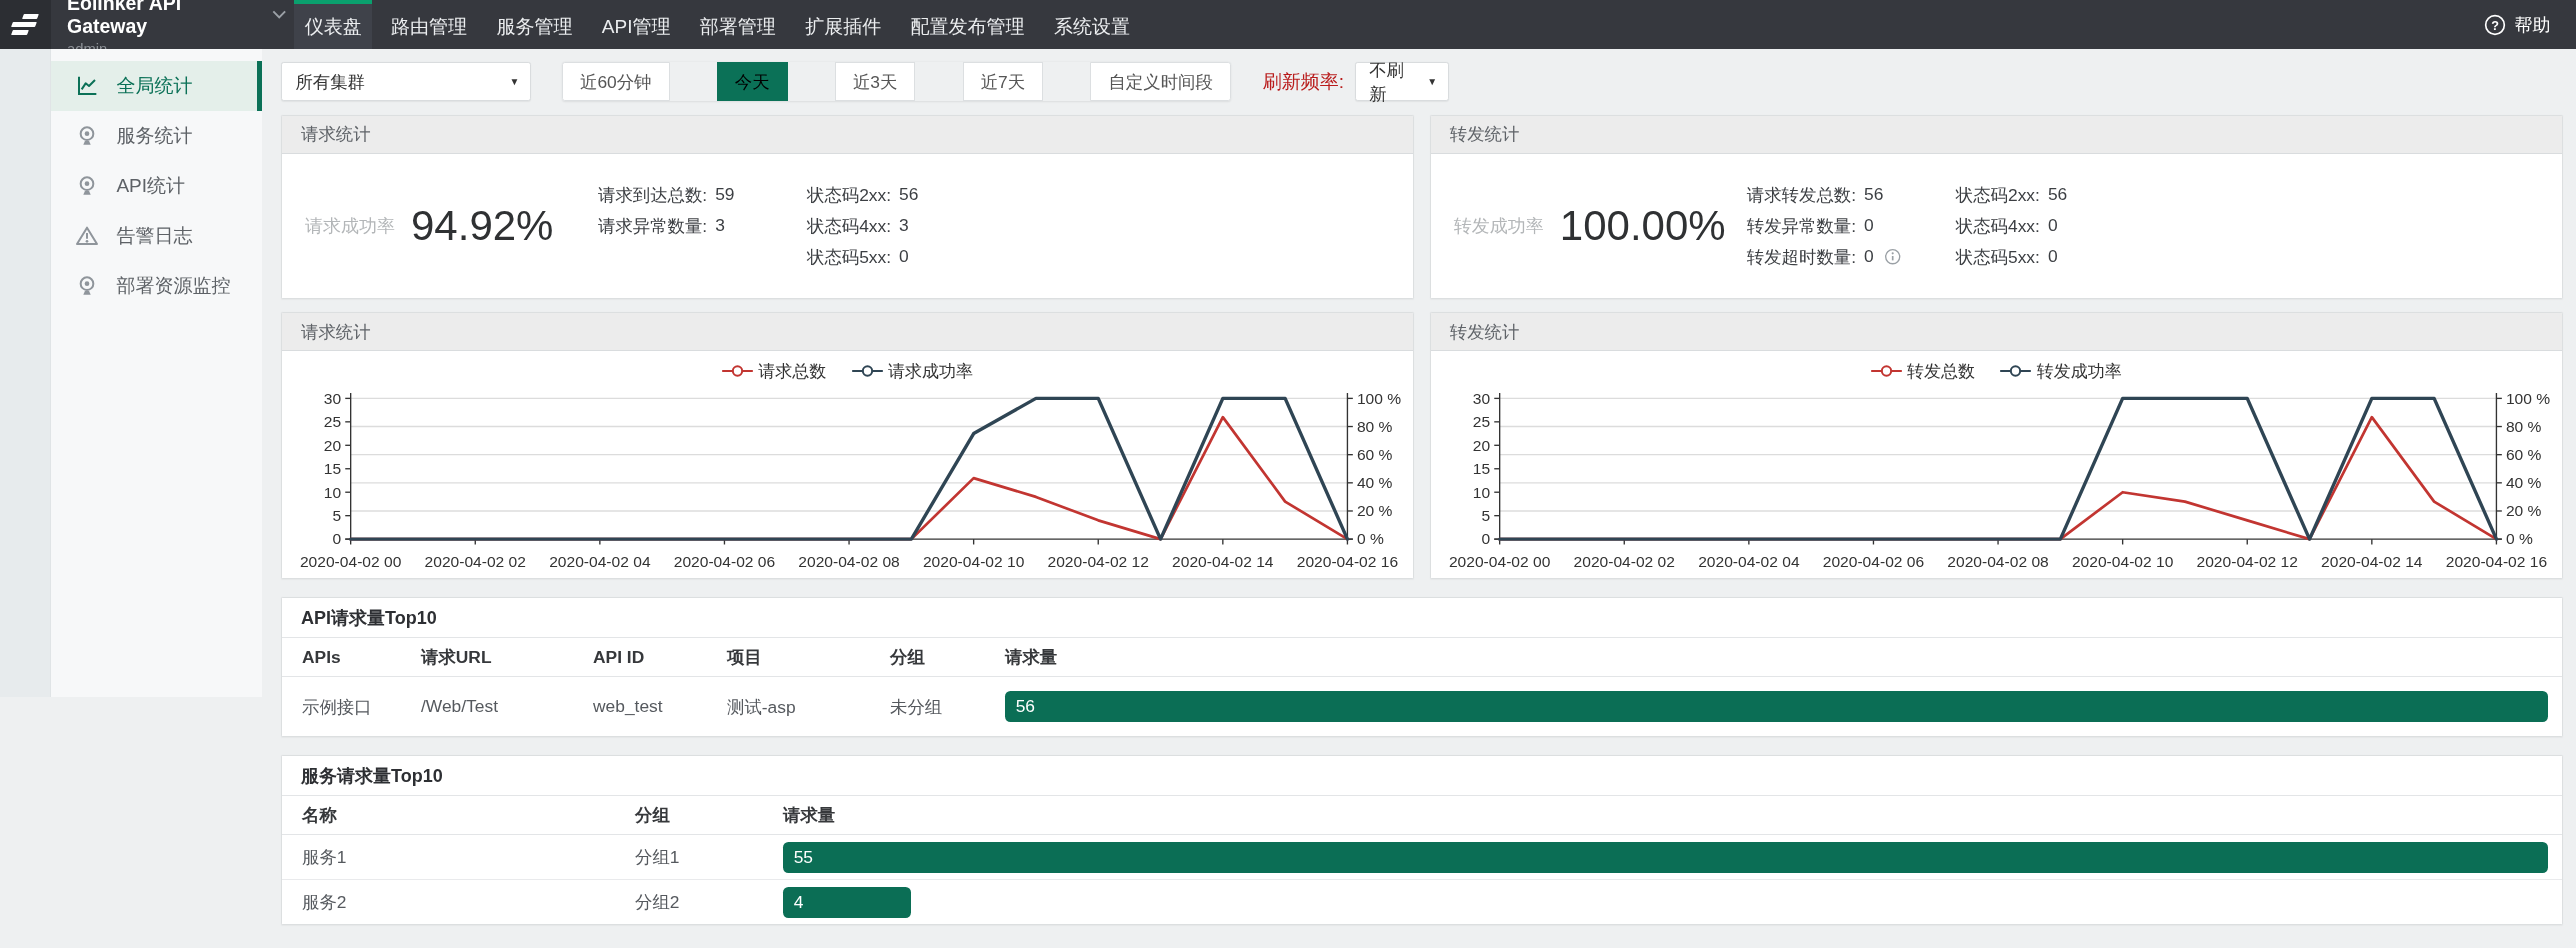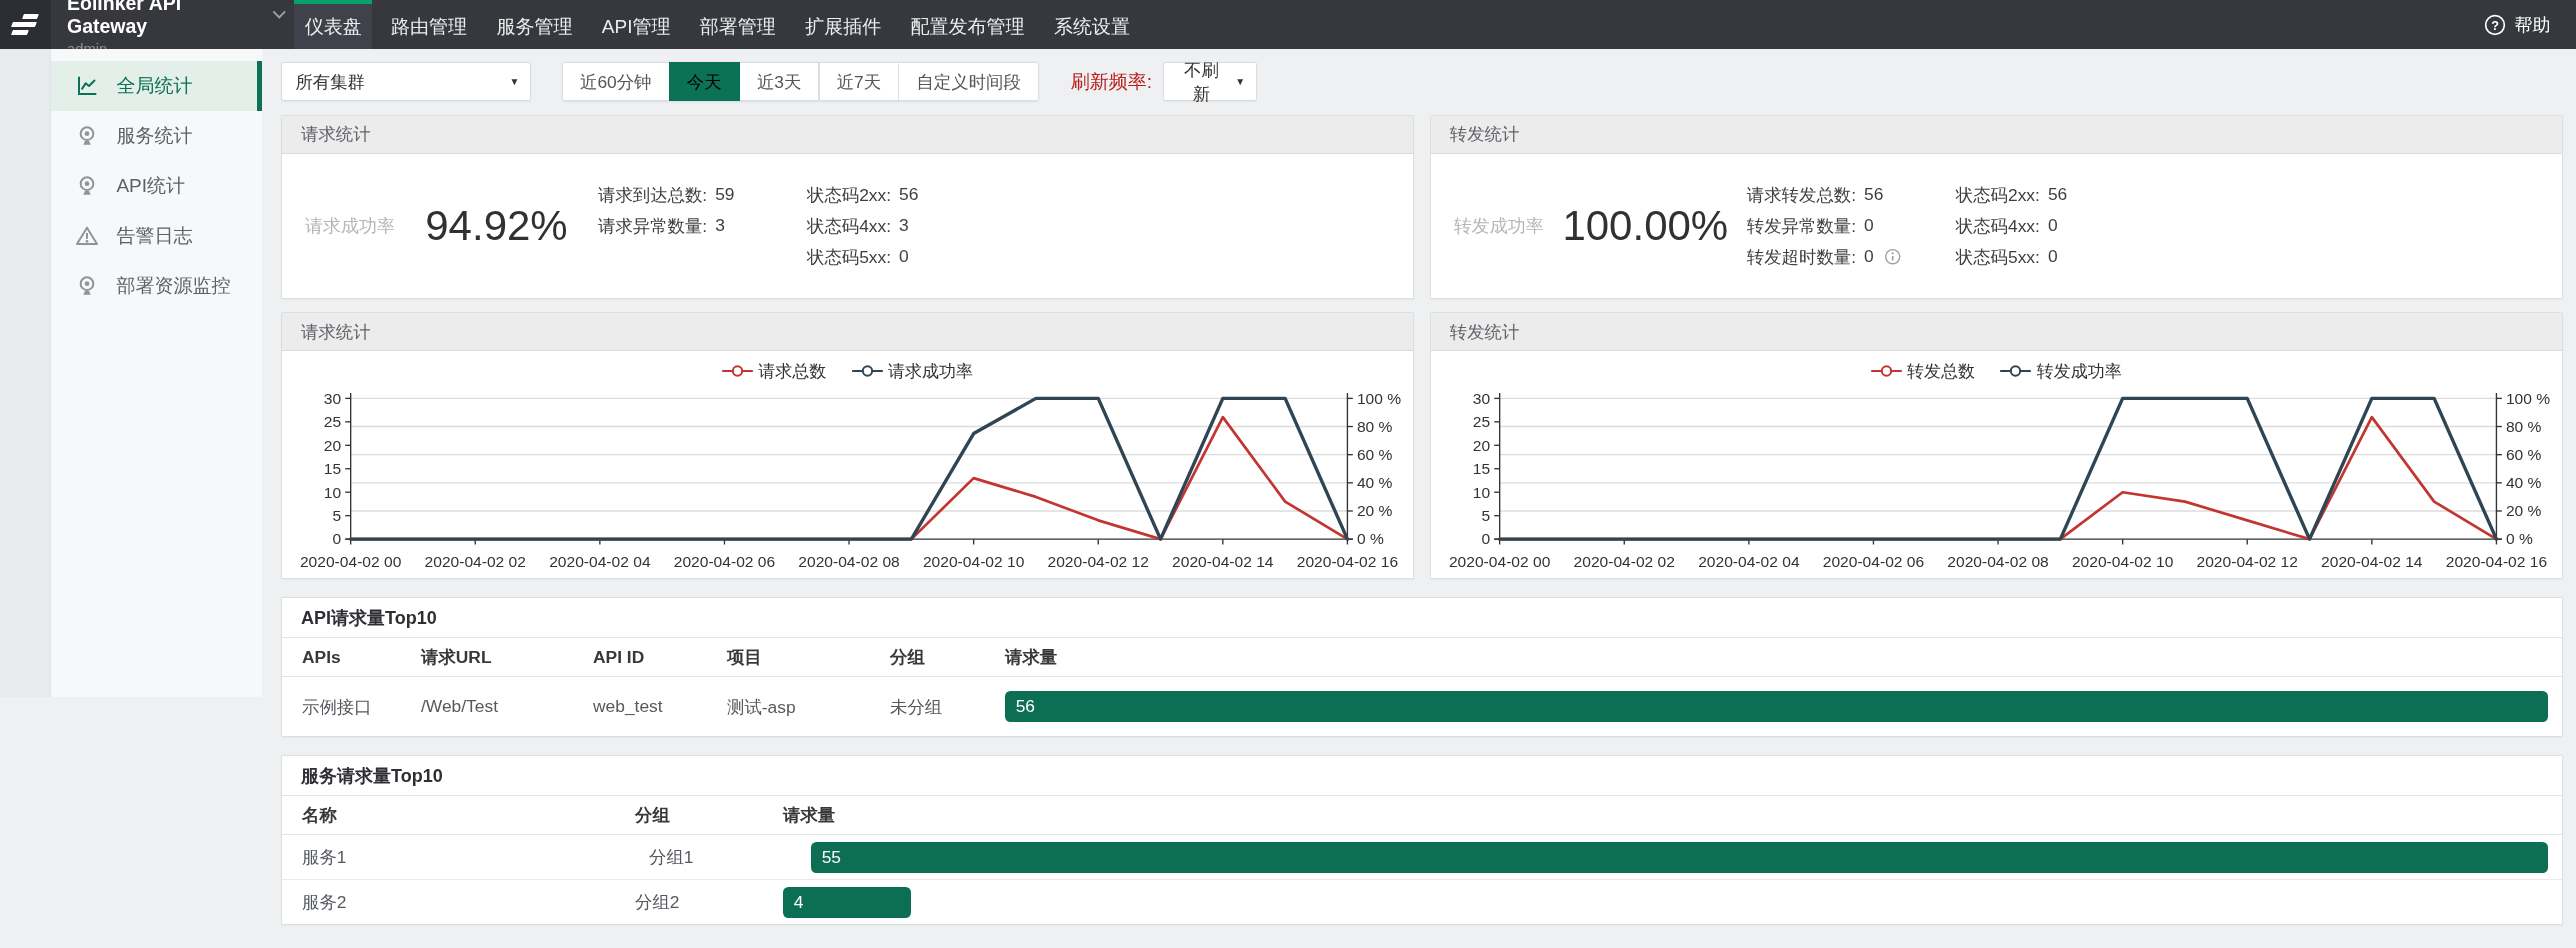--- a/index.html
+++ b/index.html
@@ -17,36 +17,36 @@
   .brand { display: flex; flex-direction: column; justify-content: center; padding-left: 16px; width: 235px; cursor: pointer; }
   .brand-row { display: flex; align-items: center; gap: 9.4px; }
   .brand-title { font-size: 19.5px; font-weight: bold; color: #fff; }
   .brand-sub { font-size: 14.8px; color: #8f9399; margin-top: 3.4px; }
   .nav-items { display: flex; margin-left: 4px; }
   .nav-item { display: flex; align-items: center; padding: 0 10.7px; margin: 0 4px; font-size: 19px; color: #eceef0; border-top: 4px solid transparent; cursor: pointer; }
   .nav-item.active { background: #3f424a; border-top-color: #0aa06e; }
   .nav-help { margin-left: auto; display: flex; align-items: center; gap: 8px; padding-right: 25.5px; font-size: 18px; color: #fff; cursor: pointer; }
 
   
-  .layout { display: flex; height: 648px; text-align: center; }
+  .layout { display: flex; height: 648px; }
   .rail { width: 51px; background: #e7ebed; border-right: 0.7px solid #e0e4e6; }
   .sidebar { width: 211px; background: #f7f8f9; padding-top: 12px; }
   .side-item { height: 50px; display: flex; align-items: center; padding-left: 24px; gap: 17.4px; font-size: 19px; color: #5d6166; border-right: 5.4px solid transparent; cursor: pointer; }
   .side-item .icn { width: 24px; height: 24px; color: #8f959b; flex: 0 0 auto; }
   .side-item.active { background: #e4efea; color: #0b7157; border-right-color: #0b7157; }
   .side-item.active .icn { color: #0b7157; }
   .main { flex: 1; padding: 8px 13.4px 0 19px; }
 
   
   .filter-row { display: flex; align-items: center; height: 39px; margin: 5.4px 0 13.4px 0; }
   .select { background: #fff; border: 0.7px solid #d9dcde; border-radius: 2.7px; height: 39px; display: flex; align-items: center; justify-content: space-between; padding: 0 10.7px 0 13.4px; font-size: 17.4px; color: #333; box-shadow: 0 0.7px 1.3px rgba(0,0,0,0.06); cursor: pointer; }
   .select .caret { font-size: 10px; color: #333; margin-left: 9.4px; }
   .select.cluster { width: 250px; }
   .select.refresh { width: 94px; margin-left: 10.7px; }
-  .btn-group { margin-left: 31px; display: flex; border-radius: 2.7px; box-shadow: 0 0.7px 2px rgba(0,0,0,0.08); }
+  .btn-group { margin-left: 31px; display: flex; border-radius: 2.7px; box-shadow: 0 0.7px 2px rgba(0,0,0,0.08); gap: 48px; }
   .range-btn { height: 39px; display: flex; align-items: center; padding: 0 17px; font-size: 17.4px; color: #555; background: #fff; border: 0.7px solid #dcdfe1; margin-left: -0.7px; cursor: pointer; white-space: nowrap; }
   .range-btn:first-child { border-radius: 2.7px 0 0 2.7px; margin-left: 0; }
   .range-btn:last-child { border-radius: 0 2.7px 2.7px 0; }
   .range-btn.active { background: #0b7157; border-color: #0b7157; color: #000000; position: relative; z-index: 1; }
   .refresh-label { margin-left: 32px; font-size: 19px; color: #b91c1c; }
 
   
   .row { display: flex; gap: 16px; }
   .card { background: #fff; border: 0.7px solid #dcdfe0; border-radius: 1.3px; box-shadow: 0 0.7px 1.3px rgba(0,0,0,0.04); }
   .card-header { height: 38px; background: #ececec; border-bottom: 0.7px solid #d9dcde; display: flex; align-items: center; padding-left: 19px; font-size: 17.4px; color: #5f6368; }
@@ -70,21 +70,21 @@
   .table-card { margin-top: 18px; }
   .table-title { height: 40px; display: flex; align-items: center; padding-left: 19px; font-size: 18px; font-weight: bold; color: #2d2f33; border-bottom: 1.3px solid #e3e5e7; }
   .t-head { font-weight: bold; font-size: 17.4px; color: #36383b; border-bottom: 1.3px solid #e3e5e7; }
   .t-head > div { display: flex; align-items: center; height: 38px; }
   .t-row { font-size: 17.4px; color: #55595e; }
   .t-row > div { display: flex; align-items: center; }
   .api-grid { display: grid; grid-template-columns: 119px 172px 134px 163px 115px 1fr; padding: 0 13.4px 0 20px; }
   .svc-grid { display: grid; grid-template-columns: 333px 148px 1fr; padding: 0 13.4px 0 20px; }
   .api-grid.t-row > div { height: 59px; }
   .svc-grid.t-row > div { height: 44px; }
-  .svc-grid.t-row.first { border-bottom: 1.3px solid #e9eaec; gap: 14px; }
+  .svc-grid.t-row.first { border-bottom: 1.3px solid #e9eaec; }
   .bar-cell { width: 100%; }
   .bar { height: 31px; background: #0b6e55; border-radius: 5.4px; color: #fff; font-size: 17.4px; display: flex; align-items: center; padding-left: 10.7px; min-width: 28px; }
 </style>
 </head>
 <body>
 
 <div class="navbar">
   <div class="logo-block">
     <div class="logo-icon">
         <i class="b1"></i>

